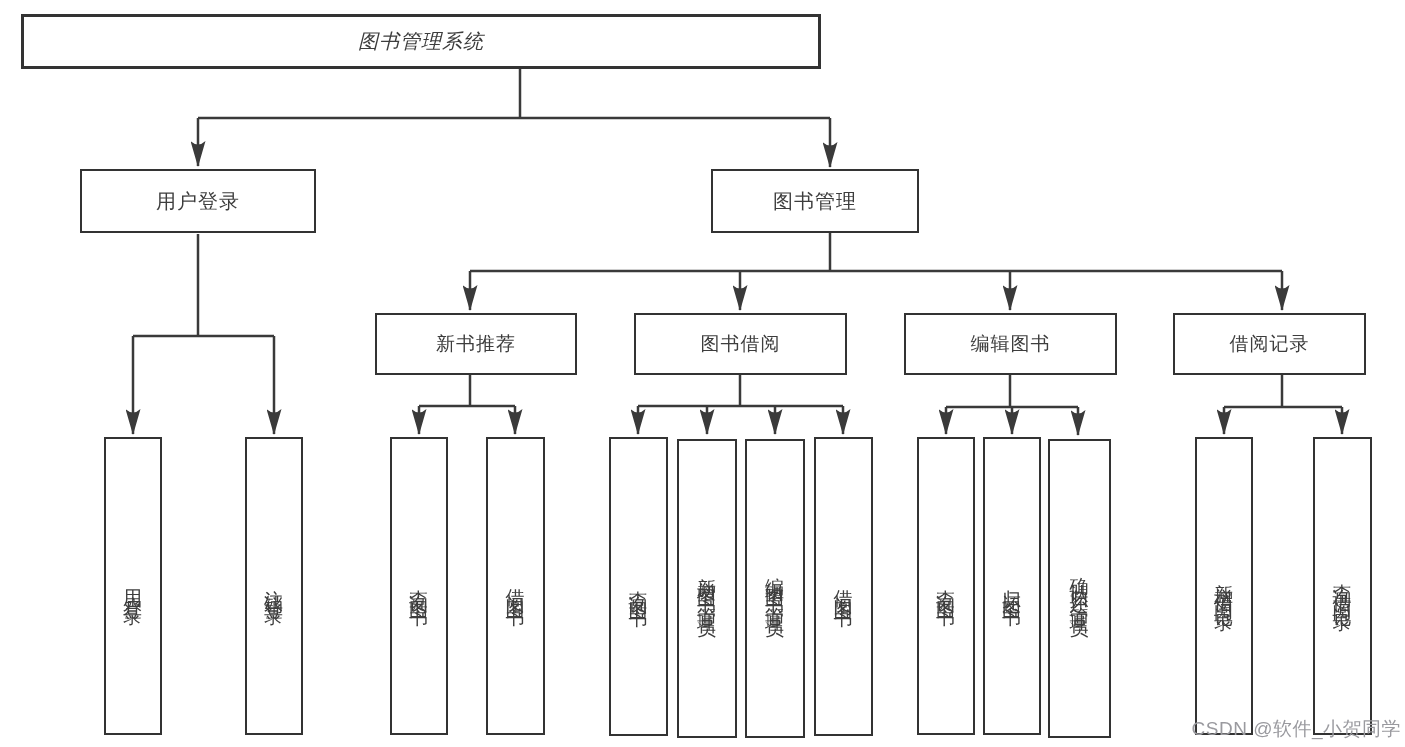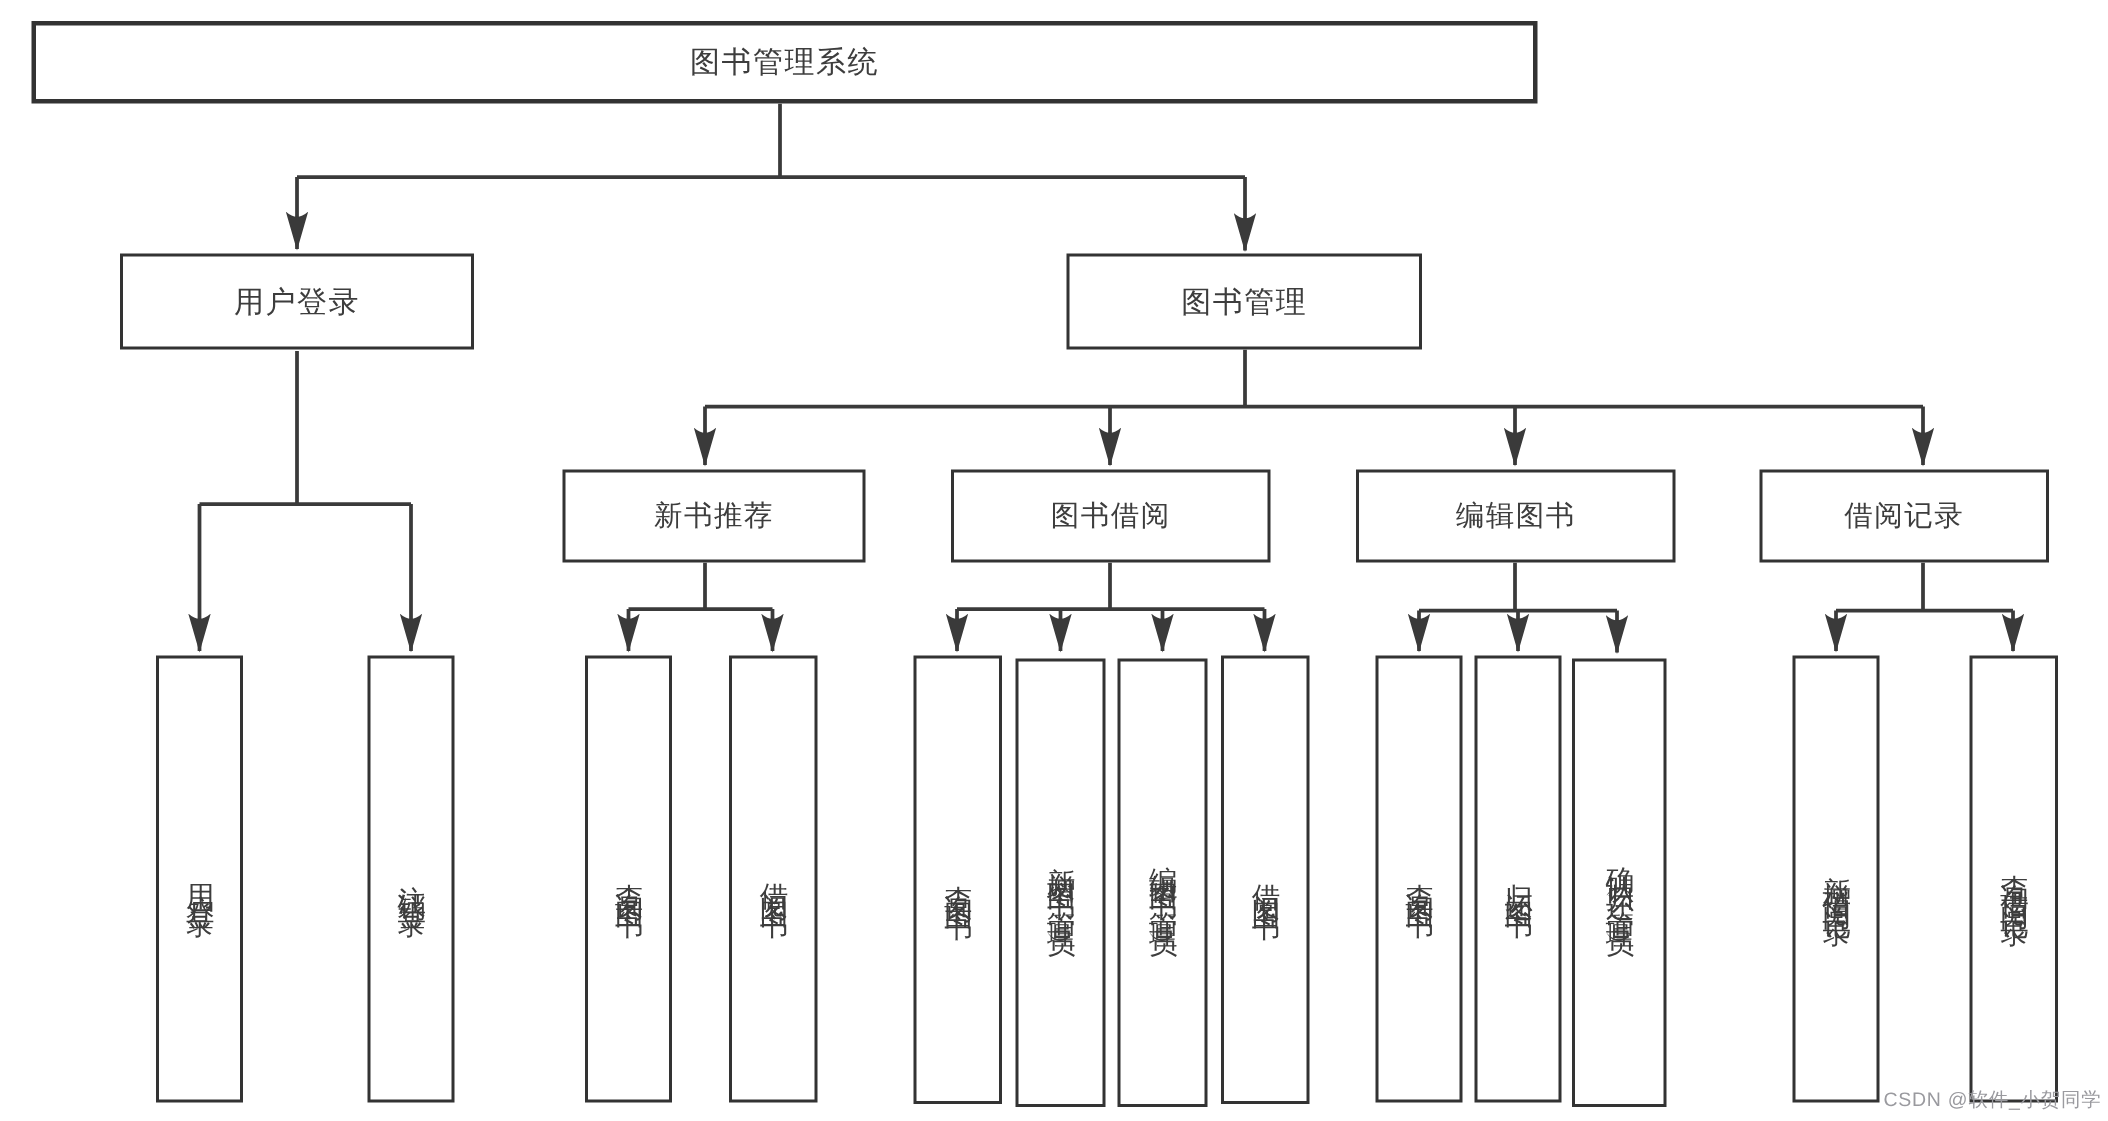--- a/index.html
+++ b/index.html
@@ -37,21 +37,21 @@
   .leaf .vtext{
     writing-mode:vertical-rl;
     text-orientation:mixed;
     letter-spacing:6px;
     line-height:1;
     max-height:292px;
   }
   .watermark{
     position:absolute;
     right:4px;bottom:5px;
-    font-size:13px;
+    font-size:19px;
     color:var(--watermark);
     letter-spacing:0.5px;
     white-space:nowrap;
   }
 </style>
 </head>
 <body>
 
 <div class="canvas">
 
@@ -110,28 +110,28 @@
     </g>
 
     <g>
       <line x1="1282" y1="375" x2="1282" y2="407"></line>
       <line x1="1224" y1="407" x2="1342" y2="407"></line>
       <line x1="1224" y1="407" x2="1224" y2="434" marker-end="url(#arw)"></line>
       <line x1="1342" y1="407" x2="1342" y2="434" marker-end="url(#arw)"></line>
     </g>
   </svg>
 
-  <div class="box root" style="left:21px;top:14px;width:1004px;height:55px;">
+  <div class="box root" style="left:21px;top:14px;width:800px;height:55px;font-style:italic;">
     <span>图书管理系统</span>
   </div>
 
   <div class="box branch" style="left:80px;top:169px;width:236px;height:64px;">
     <span>用户登录</span>
   </div>
-  <div class="box branch" style="left:711px;top:169px;width:237px;height:64px;">
+  <div class="box branch" style="left:711px;top:169px;width:208px;height:64px;">
     <span>图书管理</span>
   </div>
 
   <div class="box section" style="left:634px;top:313px;width:213px;height:62px;">
     <span>图书借阅</span>
   </div>
   <div class="box section" style="left:375px;top:313px;width:202px;height:62px;">
     <span>新书推荐</span>
   </div>
   <div class="box section" style="left:904px;top:313px;width:213px;height:62px;">

